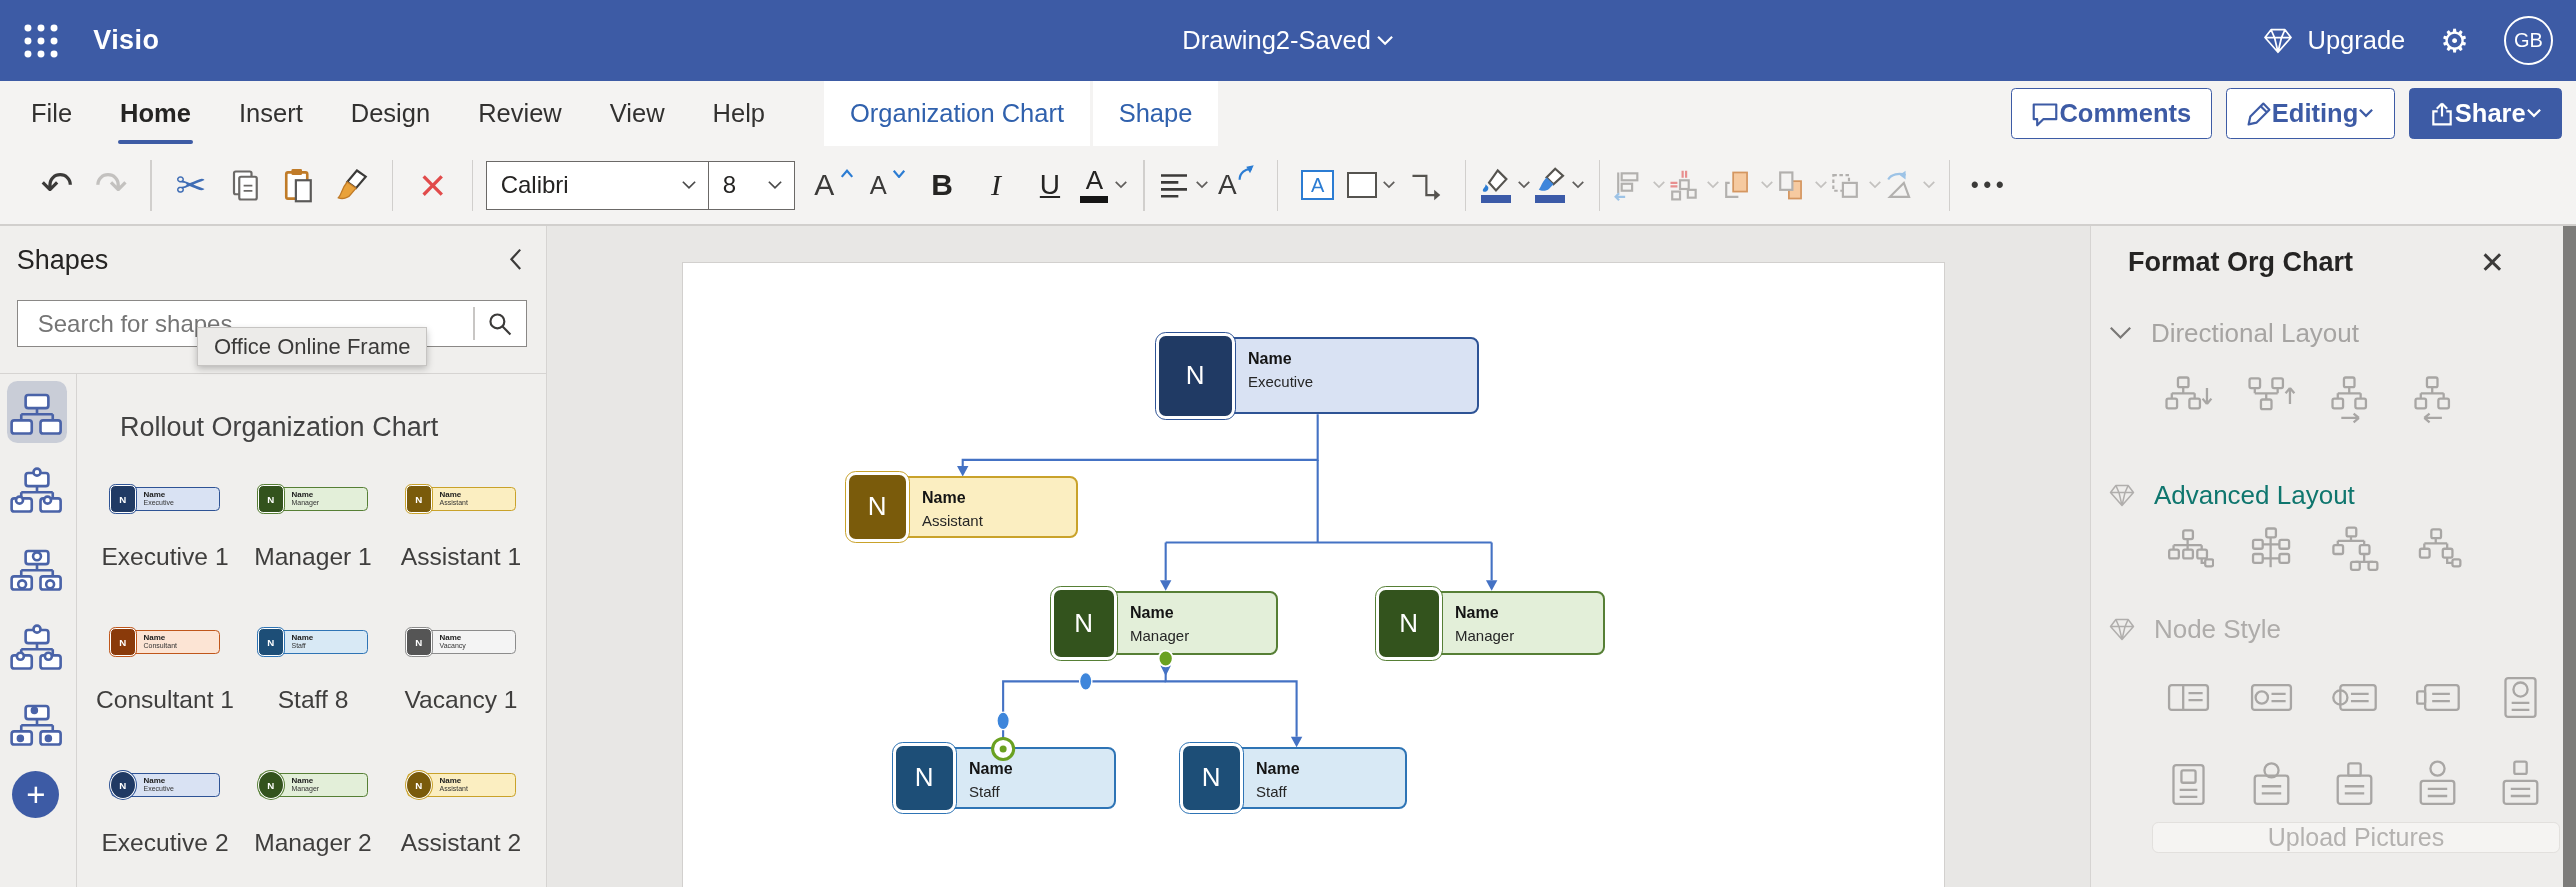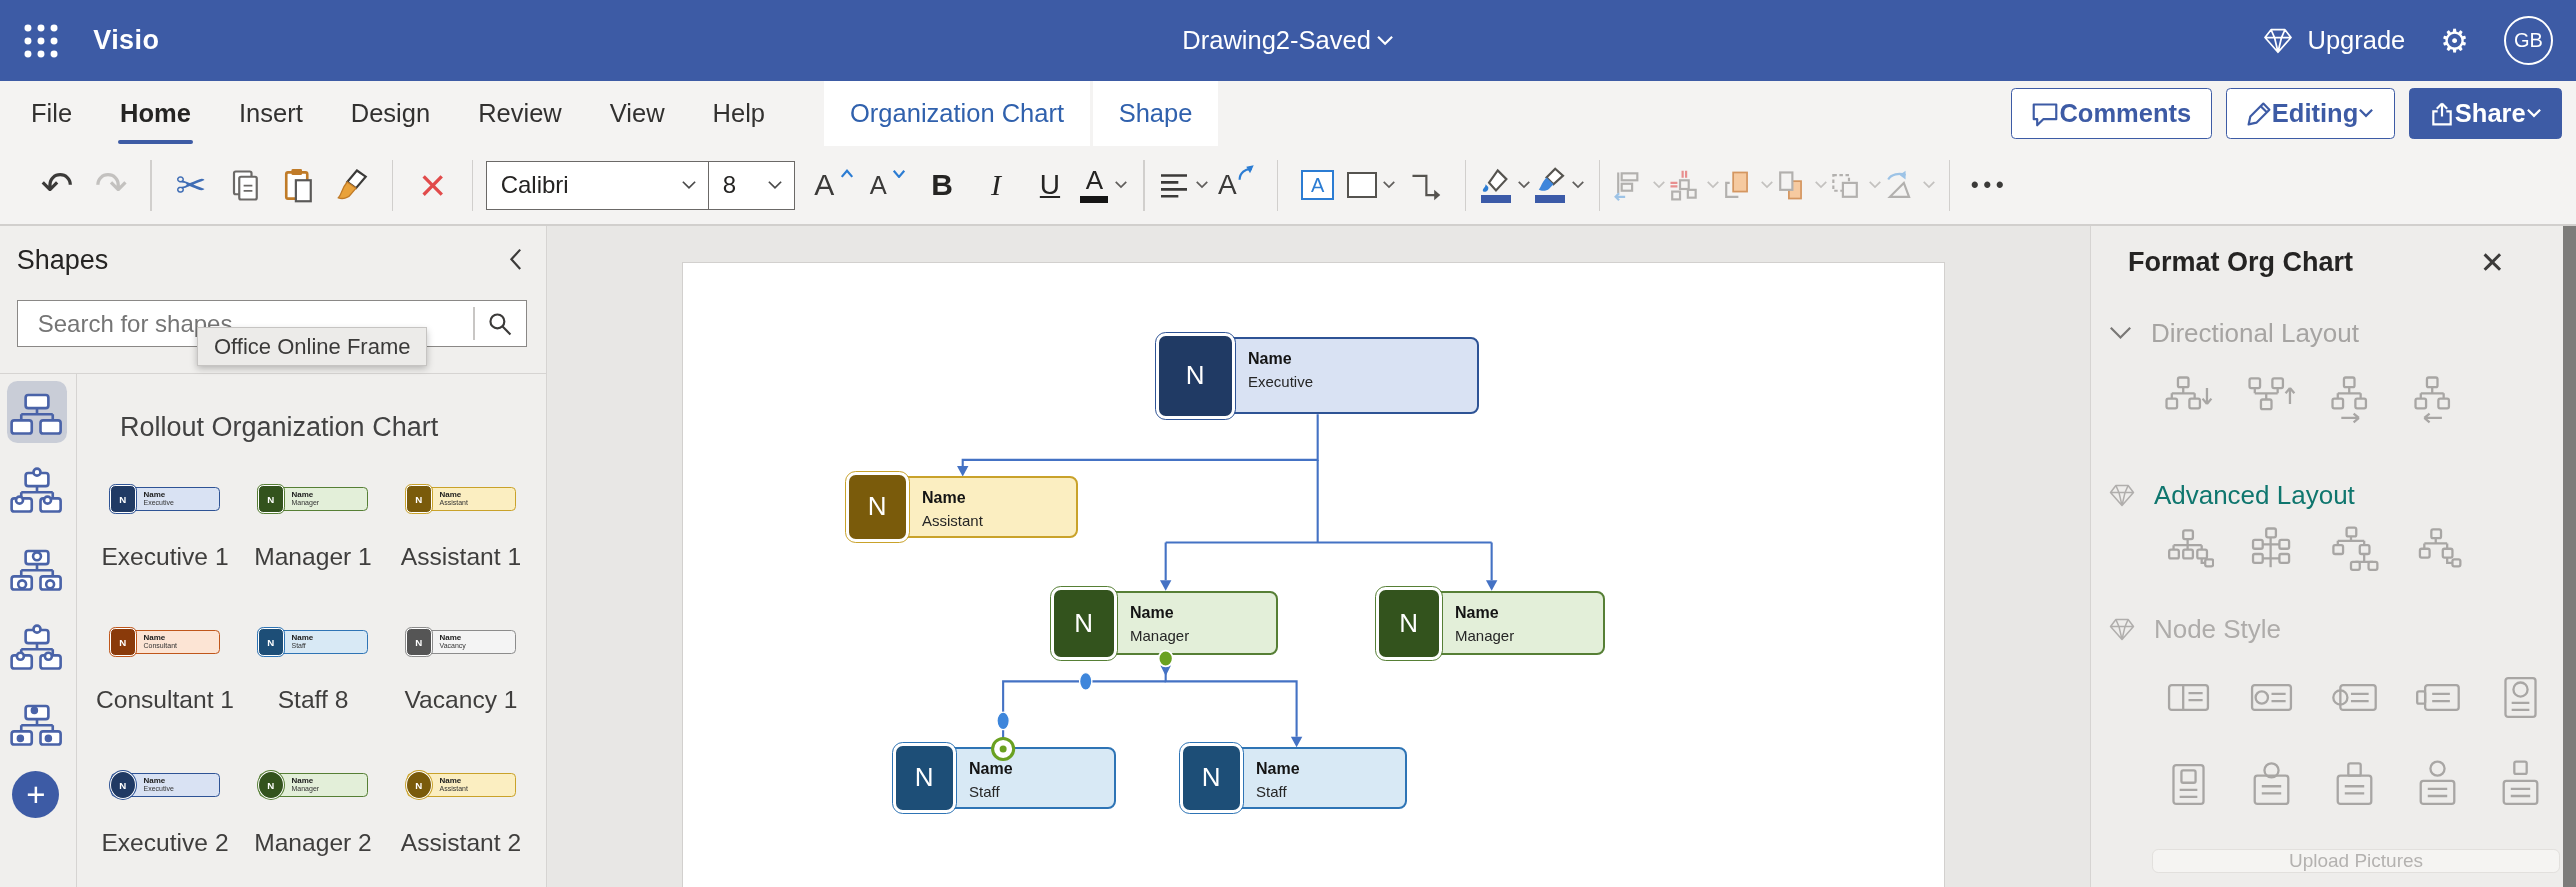--- a/index.html
+++ b/index.html
@@ -71,21 +71,21 @@
 .cname{font-size:16px;font-weight:700;color:#141414}
 .crole{font-size:15px;color:#262626}
 .overlay{position:absolute;left:0;top:0;pointer-events:none}
 
 .format-panel{position:absolute;left:2090px;top:226px;width:473px;height:662px;background:#eeedeb;border-left:1.3px solid #d6d4d2}
 .fp-head{position:absolute;left:37px;top:21px;font-size:27px;font-weight:700;color:#252423}
 .fp-close{position:absolute;right:58px;top:19.3px;font-size:30px;color:#3b3a39;cursor:pointer;font-weight:400}
 .fp-sec{position:absolute;left:17.6px;display:flex;align-items:center;gap:19.3px;font-size:26px;color:#a6a4a2;cursor:pointer}
 .fp-icons{position:absolute;display:flex}
 .fpi{width:83px;display:flex;align-items:center;justify-content:center;cursor:pointer}
-.upload-btn{position:absolute;left:61px;top:623px;width:408px;height:24px;background:#f5f4f2;border:0.9px solid #e2e0dd;border-radius:6.2px;display:flex;align-items:center;justify-content:center;font-size:19px;color:#b4b2b0}
+.upload-btn{position:absolute;left:61px;top:596px;width:408px;height:31px;background:#f5f4f2;border:0.9px solid #e2e0dd;border-radius:6.2px;display:flex;align-items:center;justify-content:center;font-size:25px;color:#b4b2b0}
 
 .vscroll{position:absolute;left:2563px;top:226px;width:13px;height:662px;background:#cacac8}
 .vthumb{position:absolute;left:0;top:0;width:13px;height:662px;background:#7d7c7a}
 .chev{flex:none}
 </style>
 </head>
 <body>
 
 <div id="app">
 

